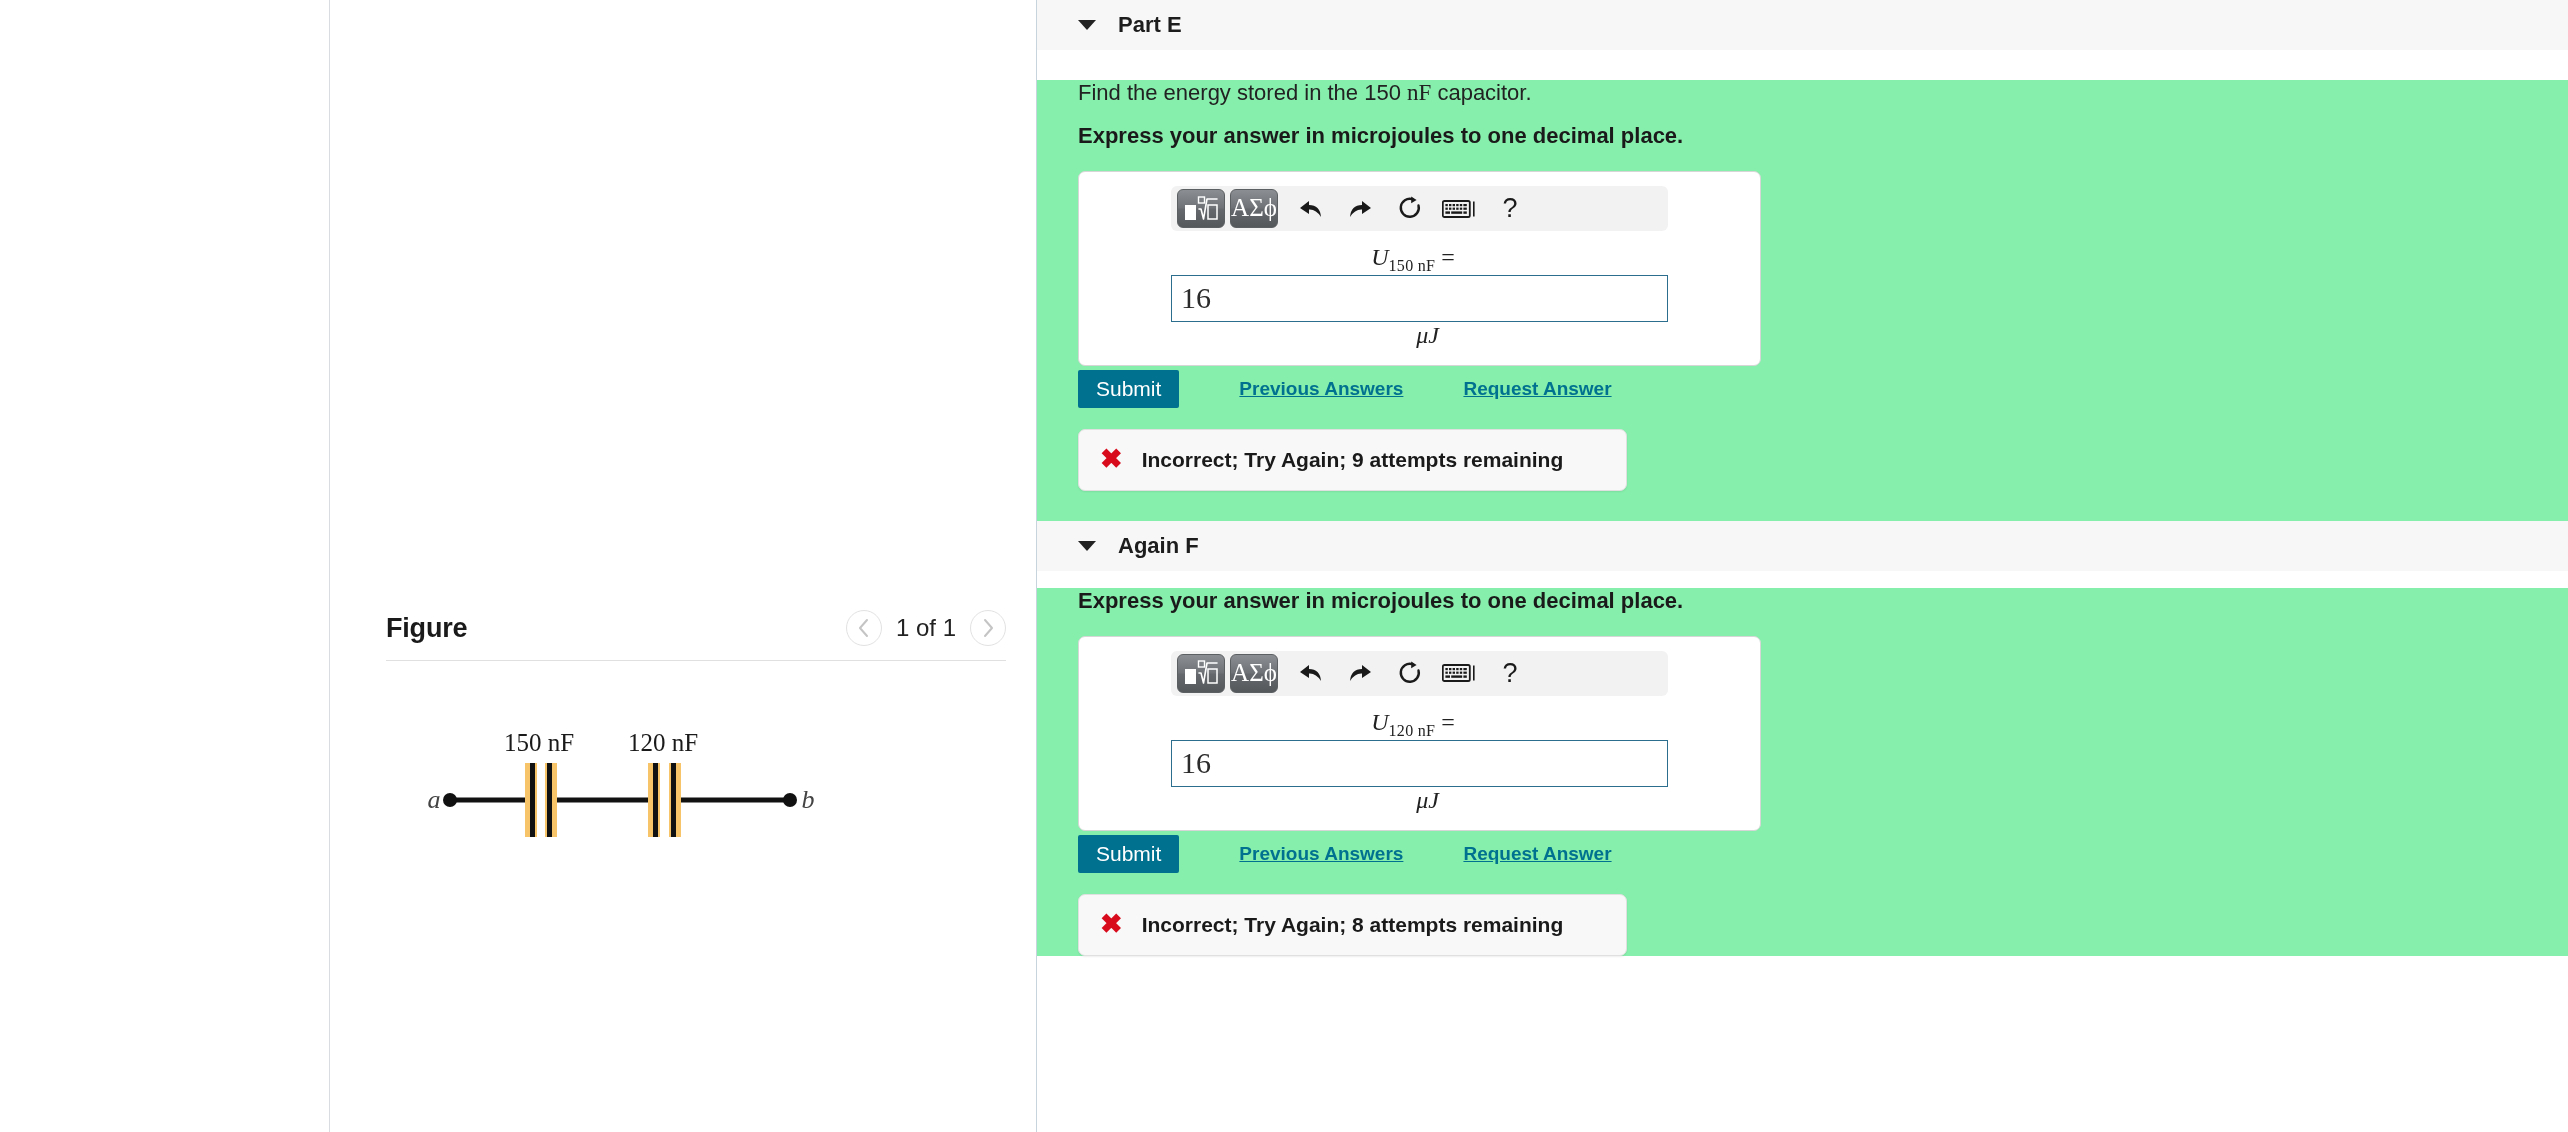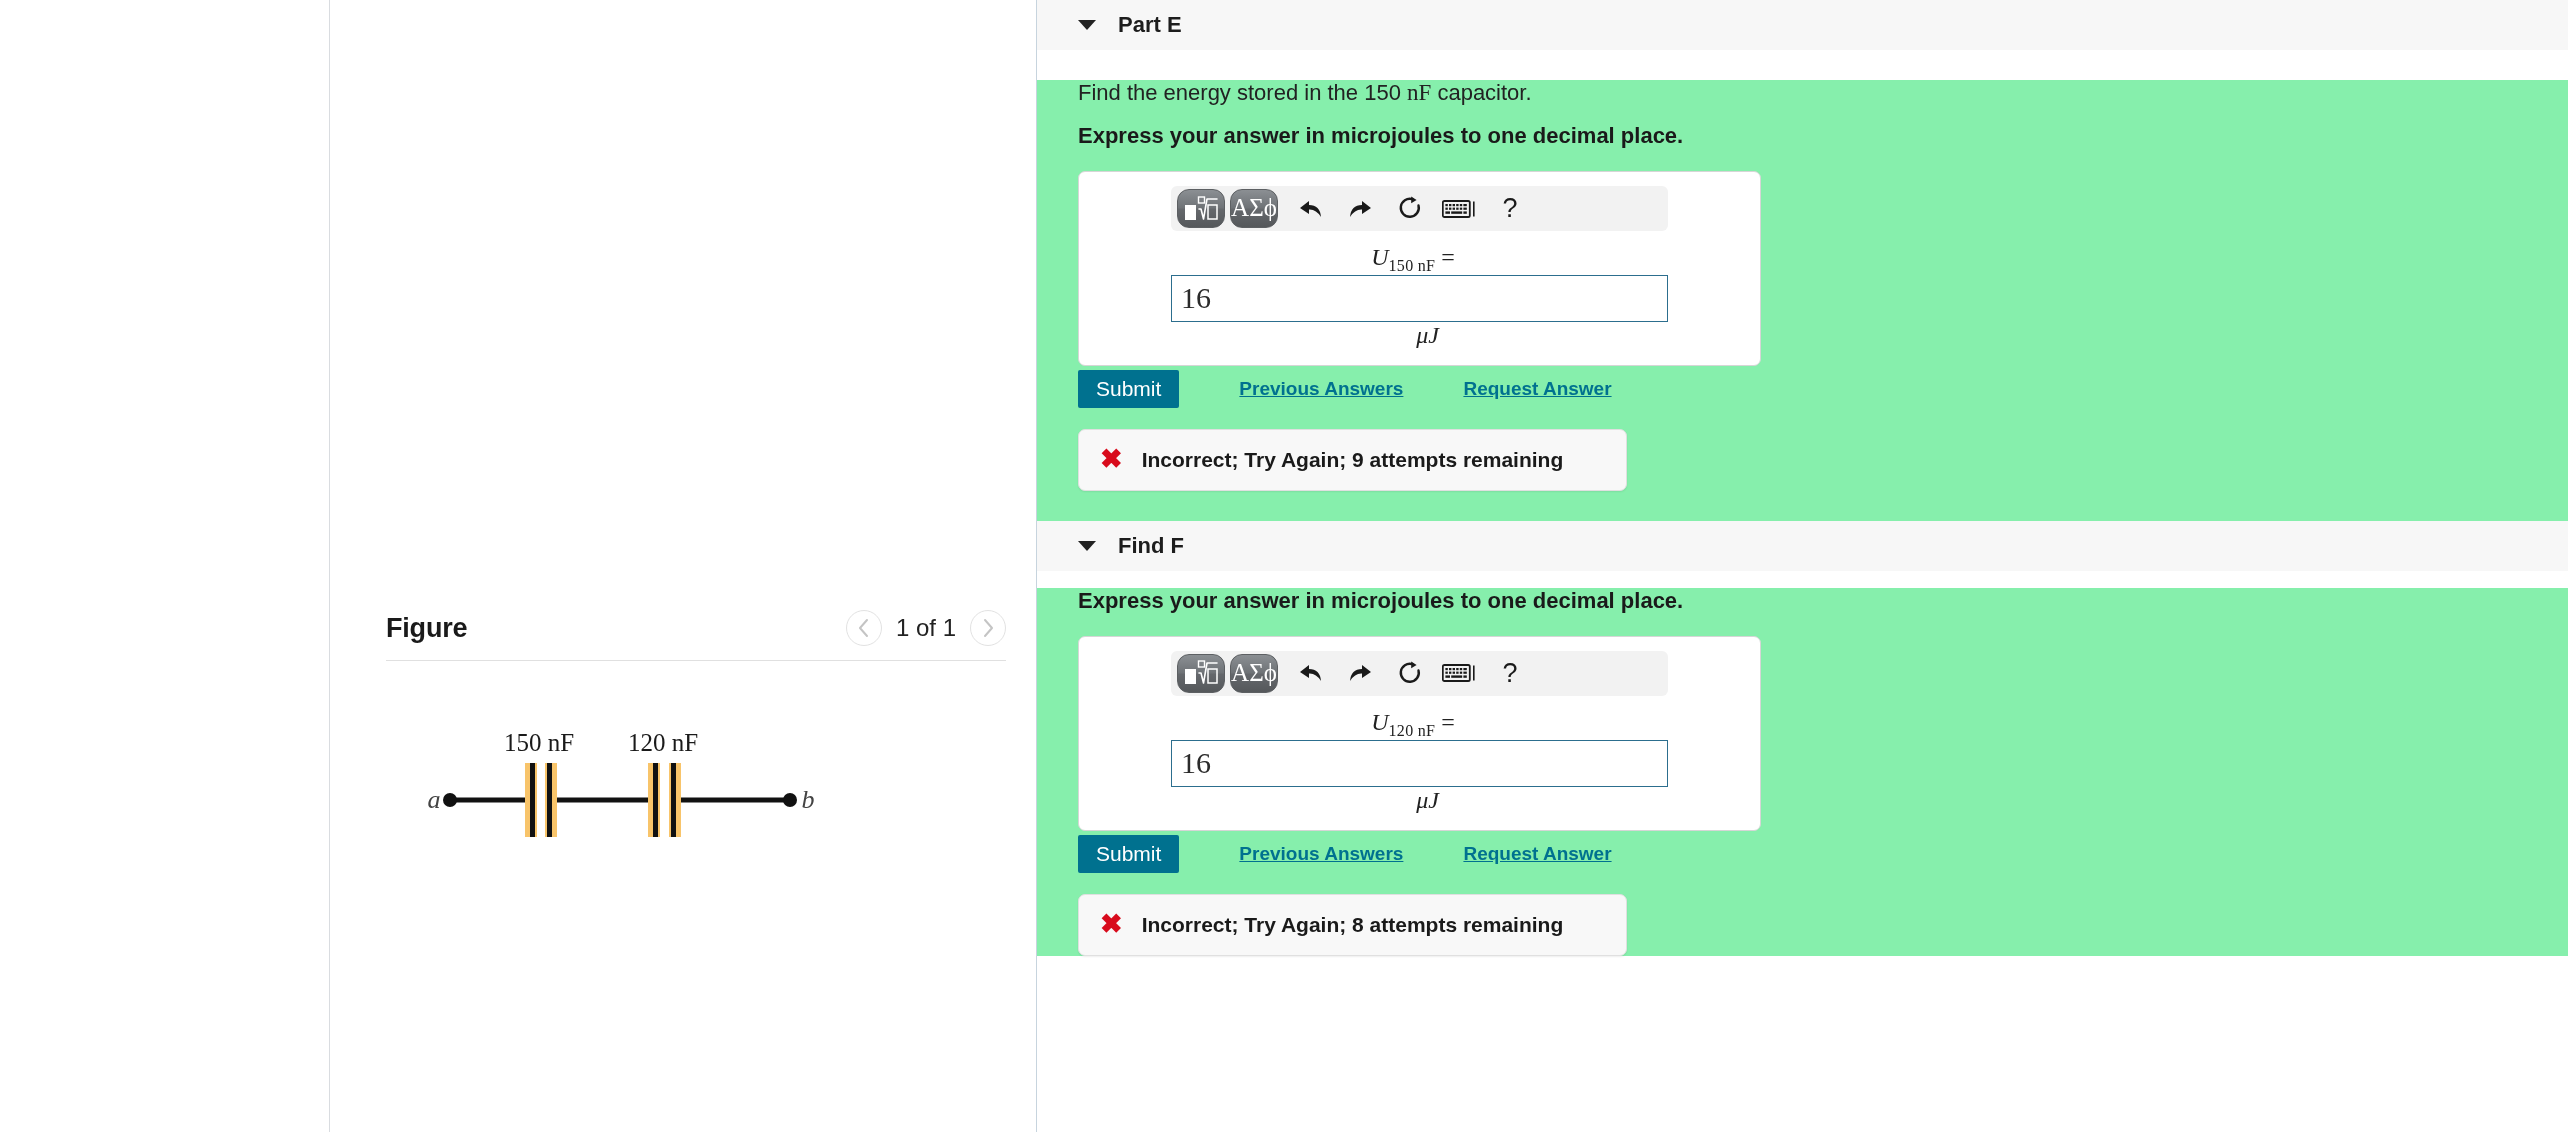--- a/index.html
+++ b/index.html
@@ -123,21 +123,21 @@
     background: #f2f2f2;
     border-radius: 6px;
     height: 45px;
     display: flex; align-items: center;
     width: 497px;
     margin-left: 76px;
     padding-left: 6px;
   }
   .mbtn {
     width: 48px; height: 39px;
-    border-radius: 12px;
+    border-radius: 6px;
     border: 1px solid #5d6063;
     background: linear-gradient(to bottom, #8b8f93 0%, #6f7377 48%, #65686c 52%, #55585b 100%);
     display: flex; align-items: center; justify-content: center;
     margin-right: 5px;
     cursor: pointer;
   }
   .mbtn.asf {
     font-family: "Liberation Serif", serif;
     color: #fff; font-size: 25px; line-height: 1;
     padding-bottom: 2px;
@@ -390,21 +390,21 @@
       <div class="feedback">
         <span class="xmark">✖</span>
         <span class="feedback-text">Incorrect; Try Again; 9 attempts remaining</span>
       </div>
 
       <div class="part-spacer"></div>
     </div>
 
     <div class="part-header f">
       <div class="caret"></div>
-      <div class="part-label">Find F</div>
+      <div class="part-label">Again F</div>
     </div>
 
     <div class="part-body">
 
       <div class="instruction">Express your answer in microjoules to one decimal place.</div>
 
       <div class="answer-box">
         <div class="mathbar">
 
           <div class="mbtn">

